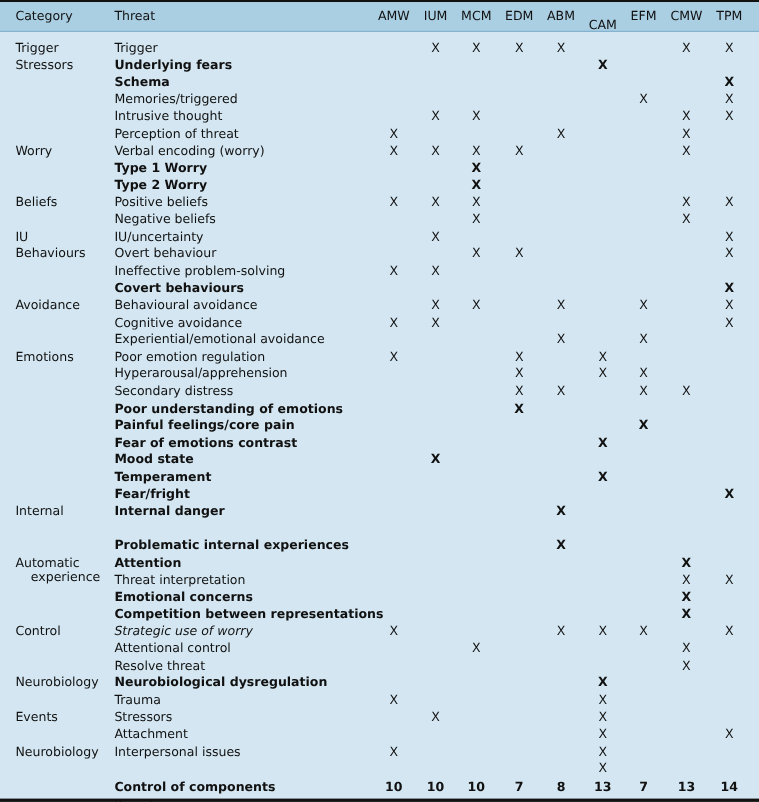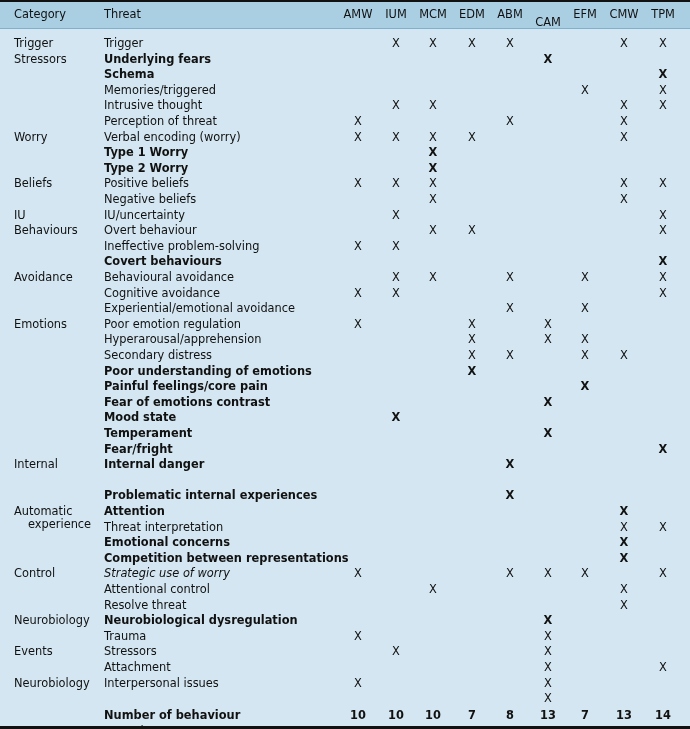--- a/index.html
+++ b/index.html
@@ -212,21 +212,21 @@
     <div class="cell feat" style="top: 660px;">Attachment</div>
     <div class="cell mark" style="top: 660px; left: 533px;">X</div>
     <div class="cell mark" style="top: 660px; left: 648px;">X</div>
     <div class="cell cat" style="top: 675.6px;">Neurobiology</div>
     <div class="cell feat" style="top: 675.6px;">Interpersonal issues</div>
     <div class="cell mark" style="top: 675.6px; left: 343px;">X</div>
     <div class="cell mark" style="top: 675.6px; left: 533px;">X</div>
     <div class="cell cat" style="top: 691.2px;"></div>
     <div class="cell feat" style="top: 724px;">Parenting</div>
     <div class="cell mark" style="top: 691.2px; left: 533px;">X</div>
-    <div class="cell feat bold" style="top: 708.3px;">Number of behaviour</div>
+    <div class="cell feat bold" style="top: 708.3px;">Control of components</div>
     <div class="cell mark bold" style="top: 708.3px; left: 343px;">10</div>
     <div class="cell mark bold" style="top: 708.3px; left: 381px;">10</div>
     <div class="cell mark bold" style="top: 708.3px; left: 418px;">10</div>
     <div class="cell mark bold" style="top: 708.3px; left: 457px;">7</div>
     <div class="cell mark bold" style="top: 708.3px; left: 495px;">8</div>
     <div class="cell mark bold" style="top: 708.3px; left: 533px;">13</div>
     <div class="cell mark bold" style="top: 708.3px; left: 570px;">7</div>
     <div class="cell mark bold" style="top: 708.3px; left: 609px;">13</div>
     <div class="cell mark bold" style="top: 708.3px; left: 648px;">14</div>
   </div>

